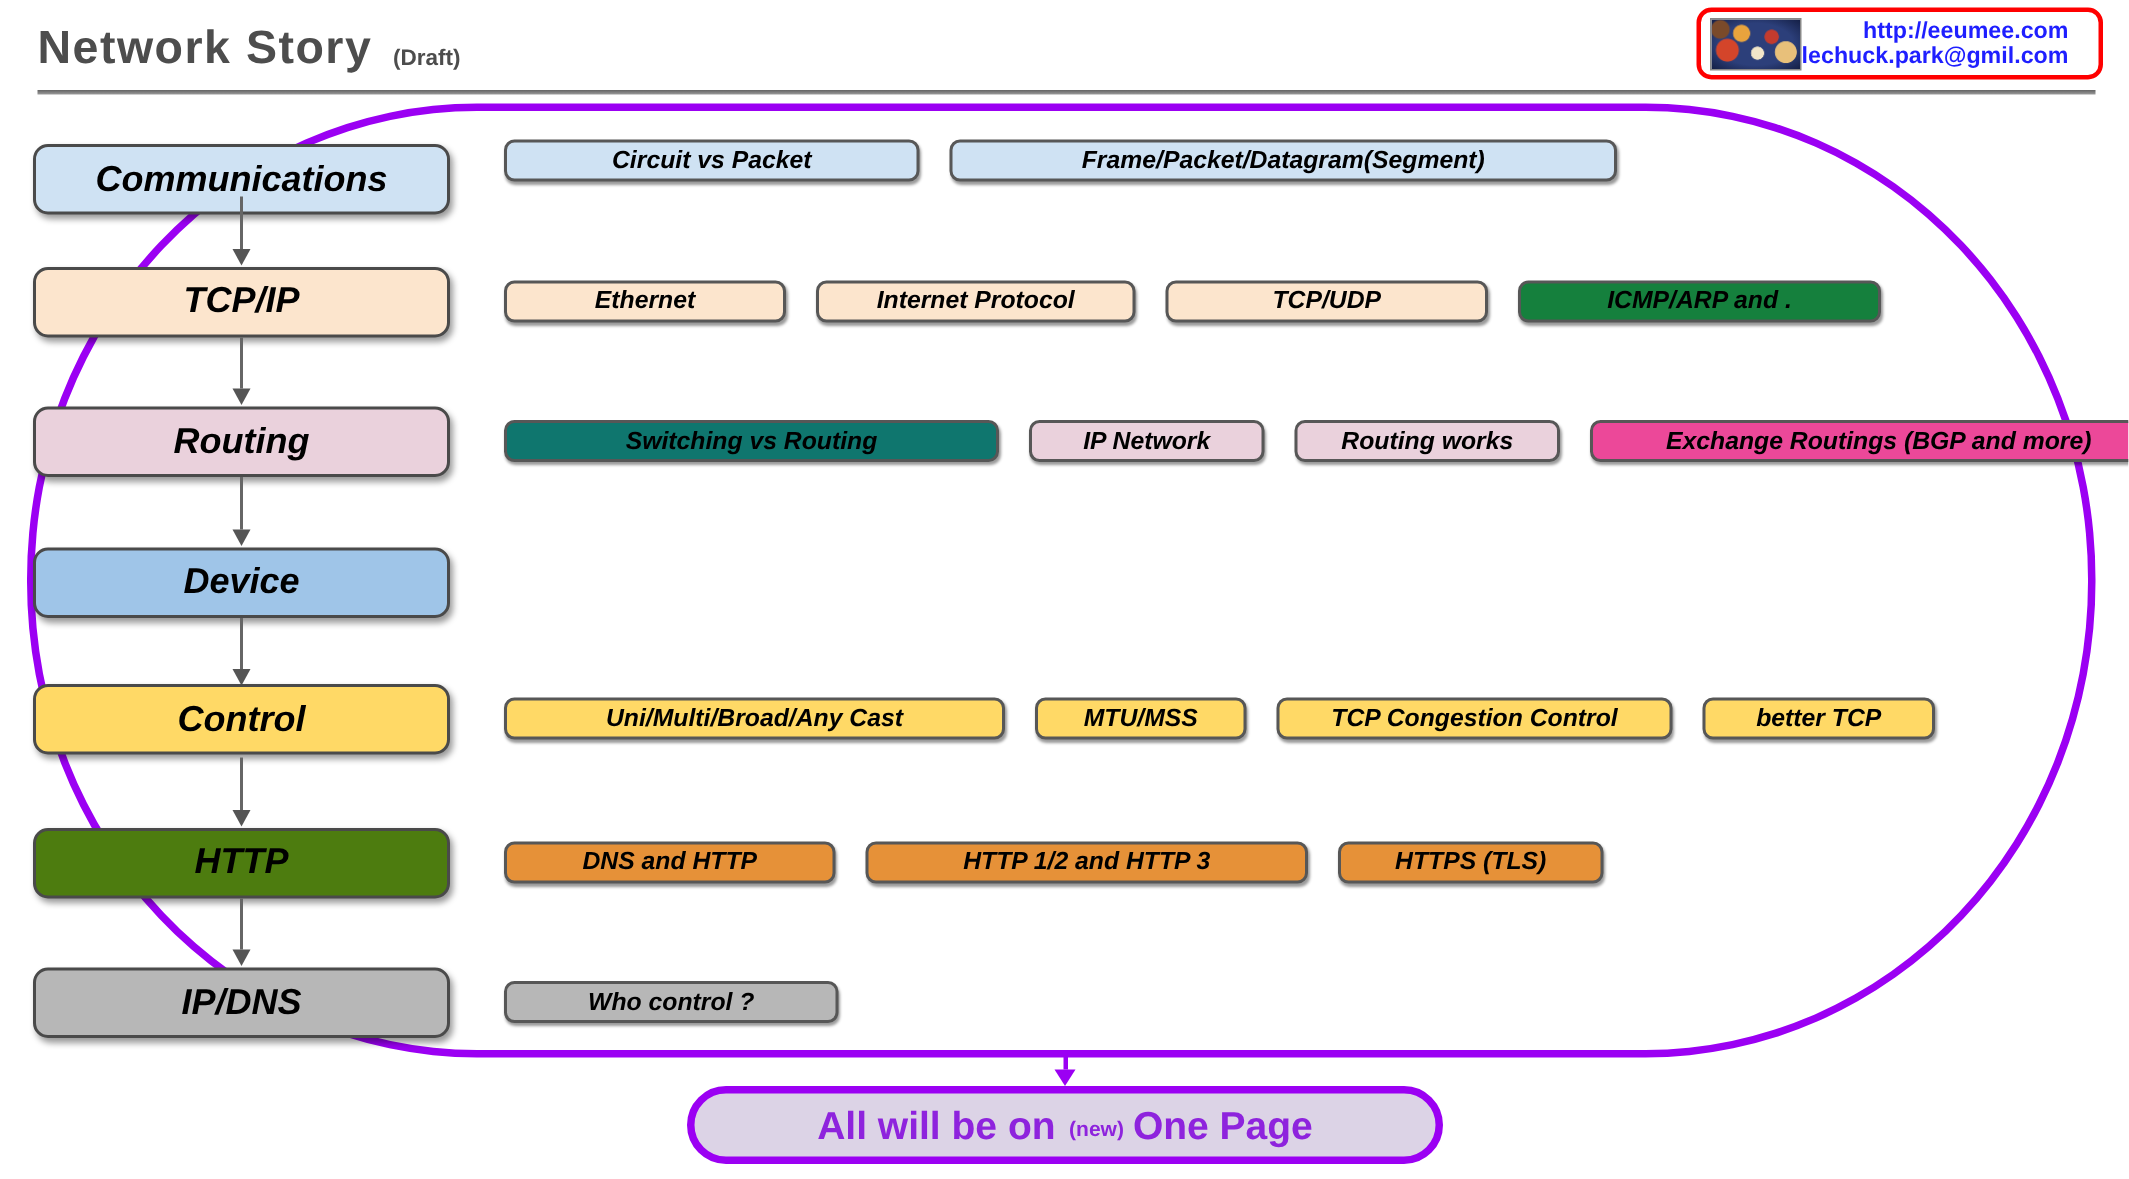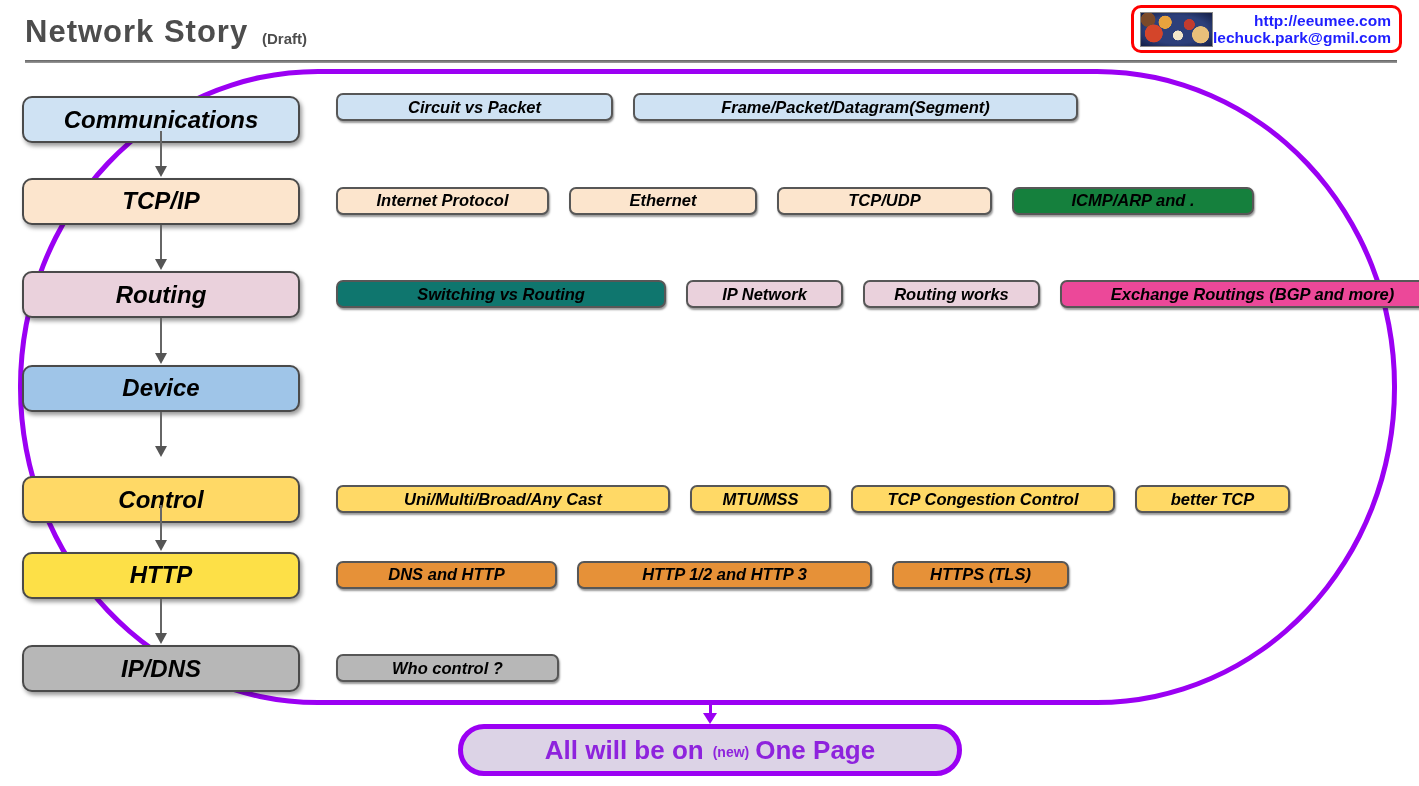--- a/index.html
+++ b/index.html
@@ -28,21 +28,21 @@
         background:#fff;display:flex;align-items:center;}
   .thumb{width:74px;height:35px;margin-left:6px;border:1px solid #888;box-sizing:border-box;
         background:
           radial-gradient(circle at 18% 62%, #d4452a 0 14%, transparent 15%),
           radial-gradient(circle at 34% 28%, #e8a33d 0 12%, transparent 13%),
           radial-gradient(circle at 52% 68%, #f2e6c9 0 11%, transparent 12%),
           radial-gradient(circle at 68% 35%, #c23b2e 0 10%, transparent 11%),
           radial-gradient(circle at 84% 66%, #e8c07a 0 13%, transparent 14%),
           radial-gradient(circle at 10% 20%, #7a4a2a 0 10%, transparent 11%),
           radial-gradient(ellipse at 50% 50%, #2c3f7a 0 60%, #141f45 100%);}
-  .links{flex:1;text-align:right;padding-right:8px;line-height:17px;}
+  .links{flex:1;text-align:right;padding-right:20px;line-height:17px;}
   .links div{font-size:15.5px;font-weight:bold;color:var(--link-blue);white-space:nowrap;}
 
   
   .loop{position:absolute;left:18px;top:69px;width:1379px;height:636px;box-sizing:border-box;
         border:5px solid var(--accent-purple);border-radius:300px / 317px;z-index:1;}
 
   
   #rows{position:absolute;inset:0;z-index:2;}
   .row{position:absolute;left:22px;height:47px;right:0;}
   .rowbox{position:absolute;left:0;top:0;width:278px;height:47px;box-sizing:border-box;
@@ -99,53 +99,53 @@
         <div class="rowbox" style="background: rgb(207, 226, 243); margin-top: 12px;">Communications</div>
         <div class="chips">
           <div class="chip" style="background: rgb(207, 226, 243); width: 277px;">Circuit vs Packet</div>
           <div class="chip" style="background: rgb(207, 226, 243); width: 445px;">Frame/Packet/Datagram(Segment)</div>
         </div>
       </div>
       <div class="flow-arrow" style="top: 131px; height: 34.5px;"></div>
       <div class="row" style="top: 177.5px;">
         <div class="rowbox" style="background: rgb(252, 229, 205);">TCP/IP</div>
         <div class="chips">
+          <div class="chip" style="background: rgb(252, 229, 205); width: 188px;">Ethernet</div>
           <div class="chip" style="background: rgb(252, 229, 205); width: 213px;">Internet Protocol</div>
-          <div class="chip" style="background: rgb(252, 229, 205); width: 188px;">Ethernet</div>
           <div class="chip" style="background: rgb(252, 229, 205); width: 215px;">TCP/UDP</div>
           <div class="chip" style="background: #15803d; width: 242px;">ICMP/ARP and .</div>
         </div>
       </div>
       <div class="flow-arrow" style="top: 224.5px; height: 34.5px;"></div>
       <div class="row" style="top: 271px;">
         <div class="rowbox" style="background: rgb(234, 209, 220);">Routing</div>
         <div class="chips">
           <div class="chip" style="background: #0f766e; width: 330px;">Switching vs Routing</div>
           <div class="chip" style="background: rgb(234, 209, 220); width: 157px;">IP Network</div>
           <div class="chip" style="background: rgb(234, 209, 220); width: 177px;">Routing works</div>
           <div class="chip" style="background: #ec4899; width: 385px;">Exchange Routings (BGP and more)</div>
         </div>
       </div>
       <div class="flow-arrow" style="top: 318px; height: 34.5px;"></div>
       <div class="row" style="top: 364.5px;">
         <div class="rowbox" style="background: rgb(159, 197, 232);">Device</div>
       </div>
       <div class="flow-arrow" style="top: 411.5px; height: 34.5px;"></div>
-      <div class="row" style="top: 476px;">
+      <div class="row" style="top: 456px;">
         <div class="rowbox" style="background: rgb(255, 217, 102);">Control</div>
         <div class="chips">
           <div class="chip" style="background: rgb(255, 217, 102); width: 334px;">Uni/Multi/Broad/Any Cast</div>
           <div class="chip" style="background: rgb(255, 217, 102); width: 141px;">MTU/MSS</div>
           <div class="chip" style="background: rgb(255, 217, 102); width: 264px;">TCP Congestion Control</div>
           <div class="chip" style="background: rgb(255, 217, 102); width: 155px;">better TCP</div>
         </div>
       </div>
       <div class="flow-arrow" style="top: 505px; height: 34.5px;"></div>
       <div class="row" style="top: 551.5px;">
-        <div class="rowbox" style="background: #fde047;">HTTP</div>
+        <div class="rowbox" style="background: #4d7c0f;">HTTP</div>
         <div class="chips">
           <div class="chip" style="background: rgb(230, 145, 56); width: 221px;">DNS and HTTP</div>
           <div class="chip" style="background: rgb(230, 145, 56); width: 295px;">HTTP 1/2 and HTTP 3</div>
           <div class="chip" style="background: rgb(230, 145, 56); width: 177px;">HTTPS (TLS)</div>
         </div>
       </div>
       <div class="flow-arrow" style="top: 598.5px; height: 34.5px;"></div>
       <div class="row" style="top: 645px;">
         <div class="rowbox" style="background: rgb(183, 183, 183);">IP/DNS</div>
         <div class="chips">

